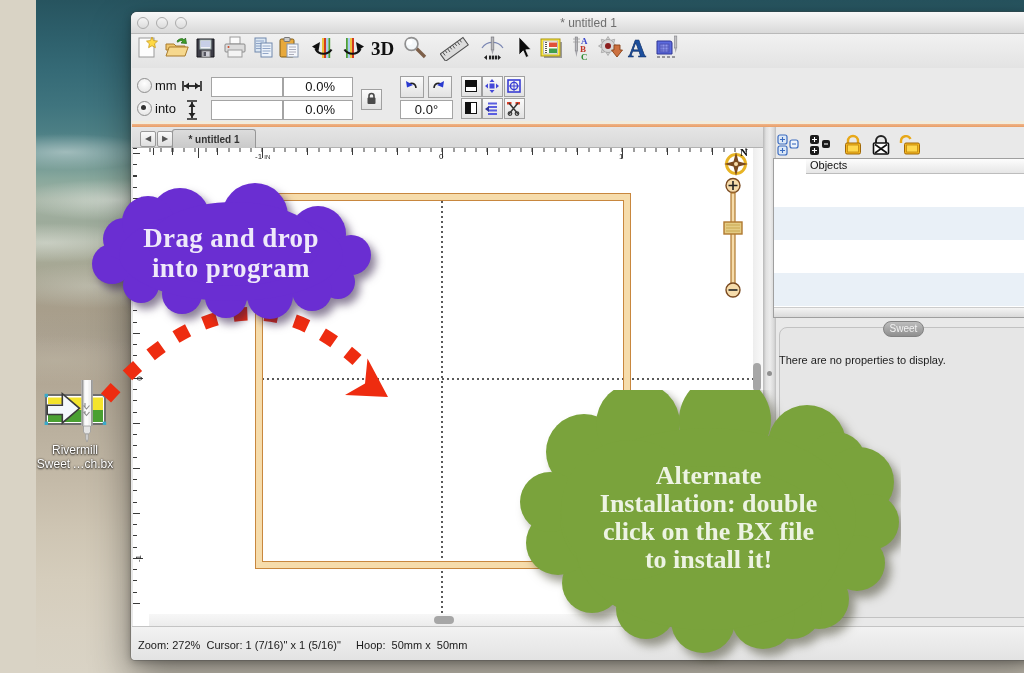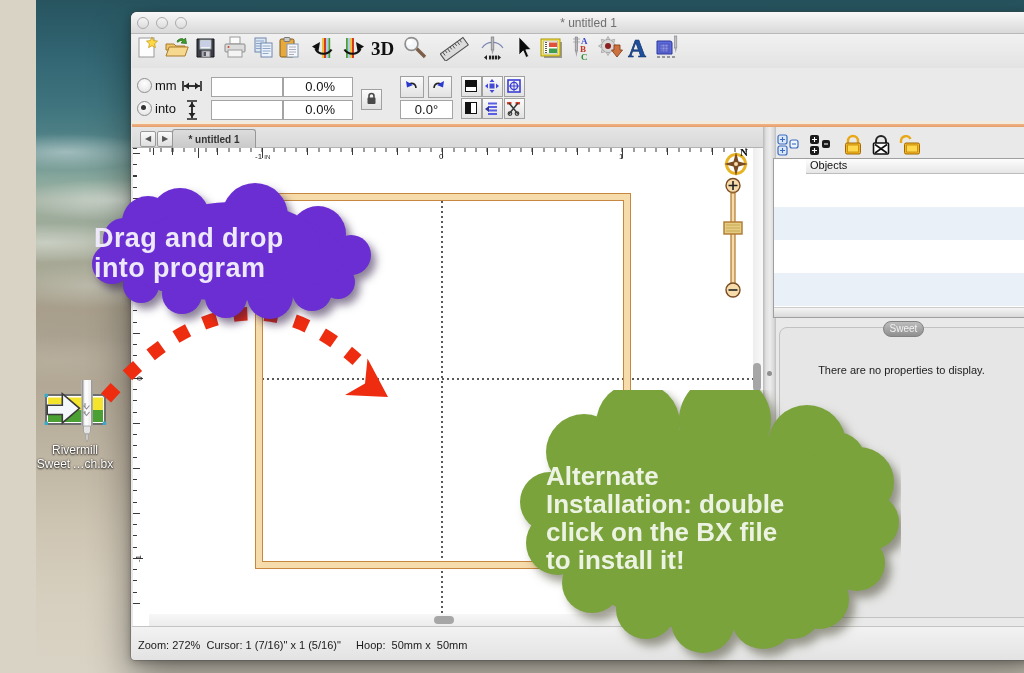--- a/index.html
+++ b/index.html
@@ -48,32 +48,32 @@
 #divdot{left:731px;top:371px;width:5px;height:5px;border-radius:50%;background:#8f8f8f;}
 
 #rpanel{left:740px;top:127px;width:270px;height:487px;background:#e9e9e9;}
 #objbox{left:737px;top:158px;width:260px;height:158px;border:1px solid #9f9f9f;background:#fff;}
 #objhead{left:770px;top:159px;width:258px;height:14px;background:linear-gradient(#fdfdfd,#e6e6e6);border-bottom:1px solid #bdbdbd;font-size:11px;font-weight:normal;color:#111;}
 .stripe{left:738px;width:258px;height:33px;background:#e9f0f7;}
 #objsplit{left:738px;top:307px;width:258px;height:9px;background:linear-gradient(#f4f4f4,#dadada);border-top:1px solid #cccccc;}
 #pagetab{z-index:5;left:847px;top:321px;width:39px;height:14px;border-radius:8px;background:linear-gradient(#bdbdbd,#8f8f8f);border:1px solid #828282;
 font-size:10px;color:#f2f2f2;text-align:center;line-height:14px;}
 #propbox{left:743px;top:327px;width:256px;height:289px;border:1px solid #c2c2c2;border-radius:8px;background:#e6e6e6;}
-#proptext{left:743px;top:364px;width:245px;text-align:center;font-size:11px;color:#1c1c1c;}
+#proptext{left:743px;top:354px;width:245px;text-align:left;font-size:11px;color:#1c1c1c;}
 
 #statusbar{left:96px;top:626px;width:913px;height:33px;background:linear-gradient(#f2f2f2,#e3e3e3);border-top:1px solid #c4c4c4;border-radius:0 0 4px 4px;}
 #statustext{left:102px;top:639px;font-size:11px;color:#1a1a1a;}
 .rlabel{position:absolute;font-size:8px;color:#222;white-space:nowrap;}
 
 .radio{width:13px;height:13px;border-radius:50%;border:1px solid #8f8f8f;background:radial-gradient(circle at 50% 35%,#ffffff,#e0e0e0);}
 .rlab{font-size:13px;color:#111;}
 .field{background:#fff;border:1px solid #a4a4a4;font-size:13px;color:#111;}
 .btn{background:linear-gradient(#fbfbfb,#e2e2e2);border:1px solid #a0a0a0;}
 
-.cloudtext{font-family:Liberation Sans, sans-serif;font-weight:bold;position:absolute;}
+.cloudtext{font-family:Liberation Serif, serif;font-weight:bold;text-align:center;position:absolute;}
 </style></head>
 <body>
 <div id="stage">
 <div class="abs" id="bg"></div>
 
 <div class="abs" id="win"></div>
 <div class="abs" id="titlebar"></div>
 <div class="abs tl" style="left:101px;"></div>
 <div class="abs tl" style="left:120px;"></div>
 <div class="abs tl" style="left:139px;"></div>

